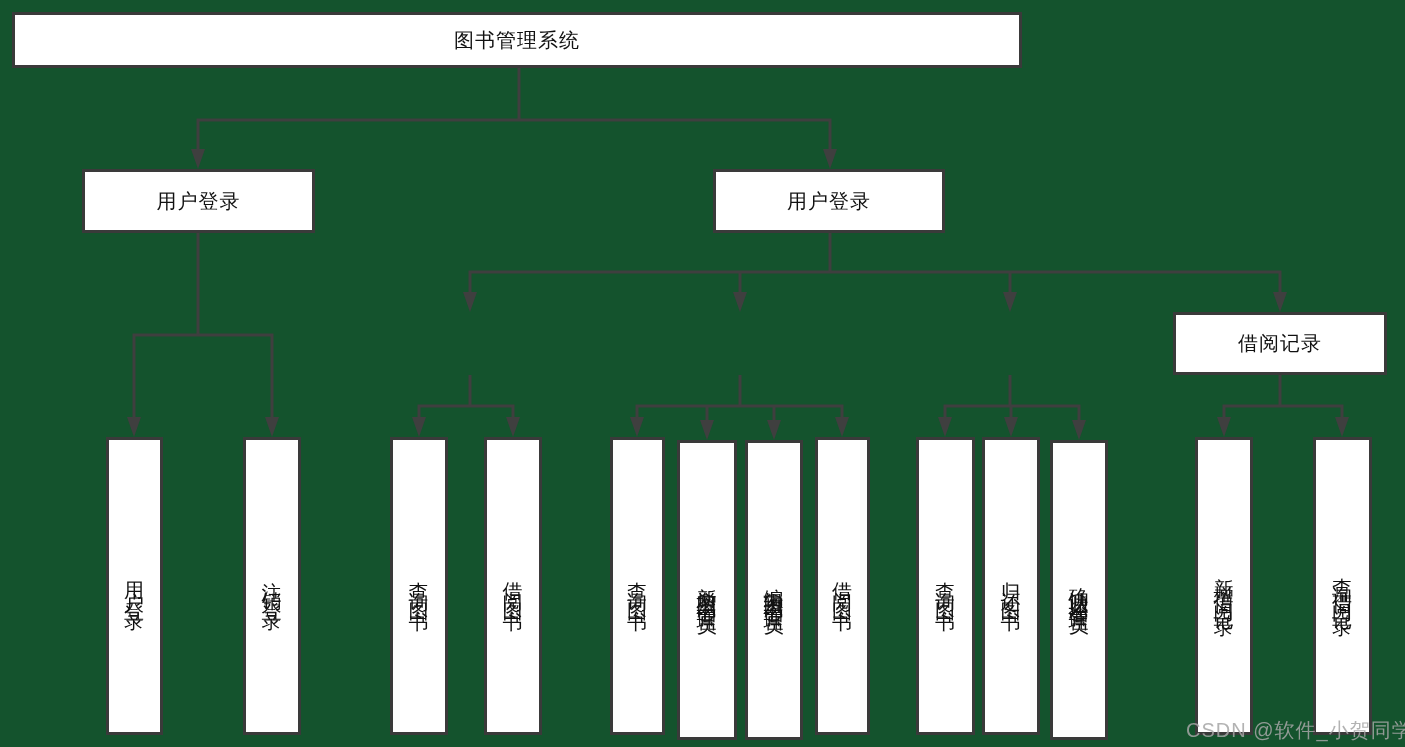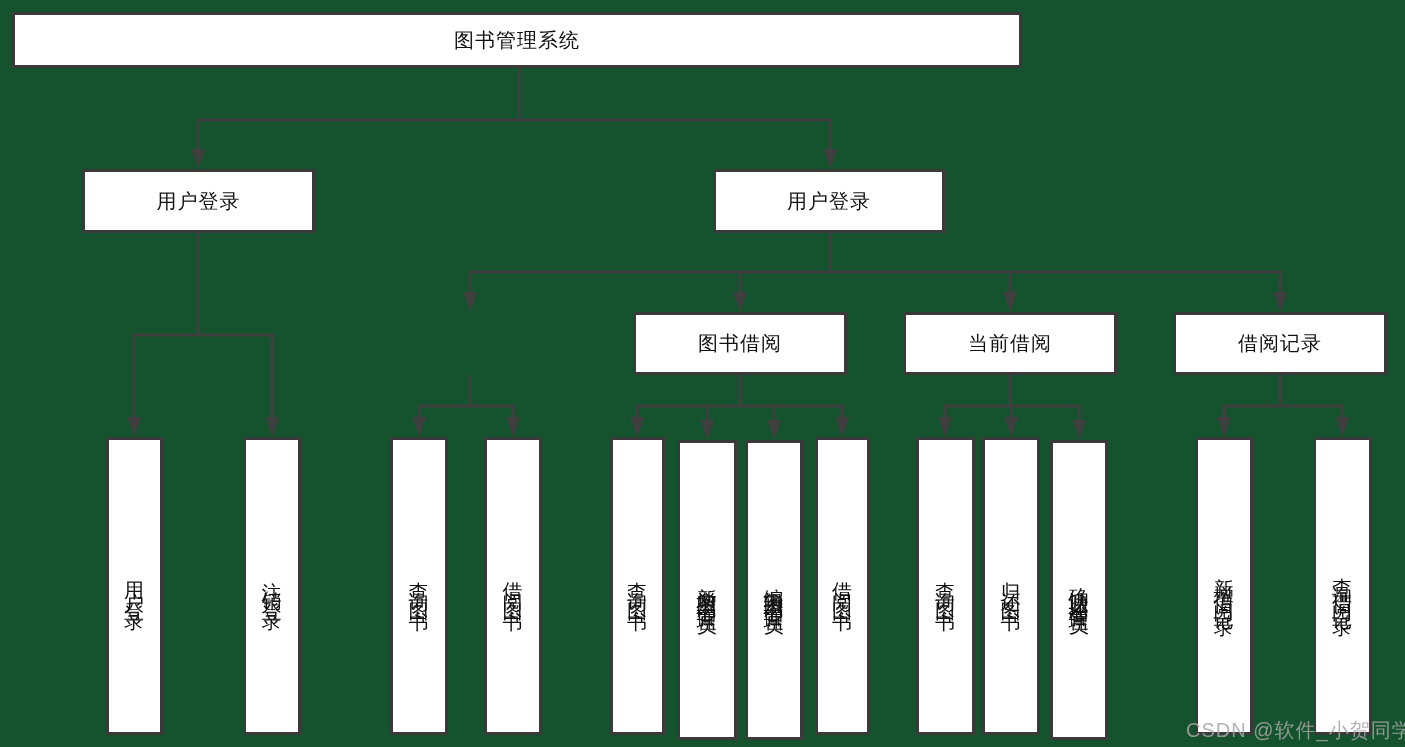--- a/index.html
+++ b/index.html
@@ -99,22 +99,20 @@
       <polygon points="1217,417 1231,417 1224,437"></polygon>
       <polygon points="1335,417 1349,417 1342,437"></polygon>
     </g>
   </svg>
 
   <div class="box" style="left:12px;top:12px;width:1010px;height:56px;">图书管理系统</div>
 
   <div class="box" style="left:82px;top:169px;width:233px;height:64px;">用户登录</div>
   <div class="box" style="left:713px;top:169px;width:232px;height:64px;">用户登录</div>
 
-  <div class="box" style="left:633px;top:312px;width:214px;height:63px;">图书借阅</div>
-  <div class="box" style="left:903px;top:312px;width:214px;height:63px;">当前借阅</div>
   <div class="box" style="left:1173px;top:312px;width:214px;height:63px;">借阅记录</div>
 
   <div class="leaf" style="left:106px;top:437px;width:57px;height:298px;">用户登录</div>
   <div class="leaf" style="left:243px;top:437px;width:58px;height:298px;">注销登录</div>
 
   <div class="leaf" style="left:390px;top:437px;width:58px;height:298px;">查询图书</div>
   <div class="leaf" style="left:484px;top:437px;width:58px;height:298px;">借阅图书</div>
 
   <div class="leaf" style="left:610px;top:437px;width:55px;height:298px;">查询图书</div>
   <div class="leaf tight" style="left:677px;top:440px;width:60px;height:300px;">新增图书（管理员）</div>

